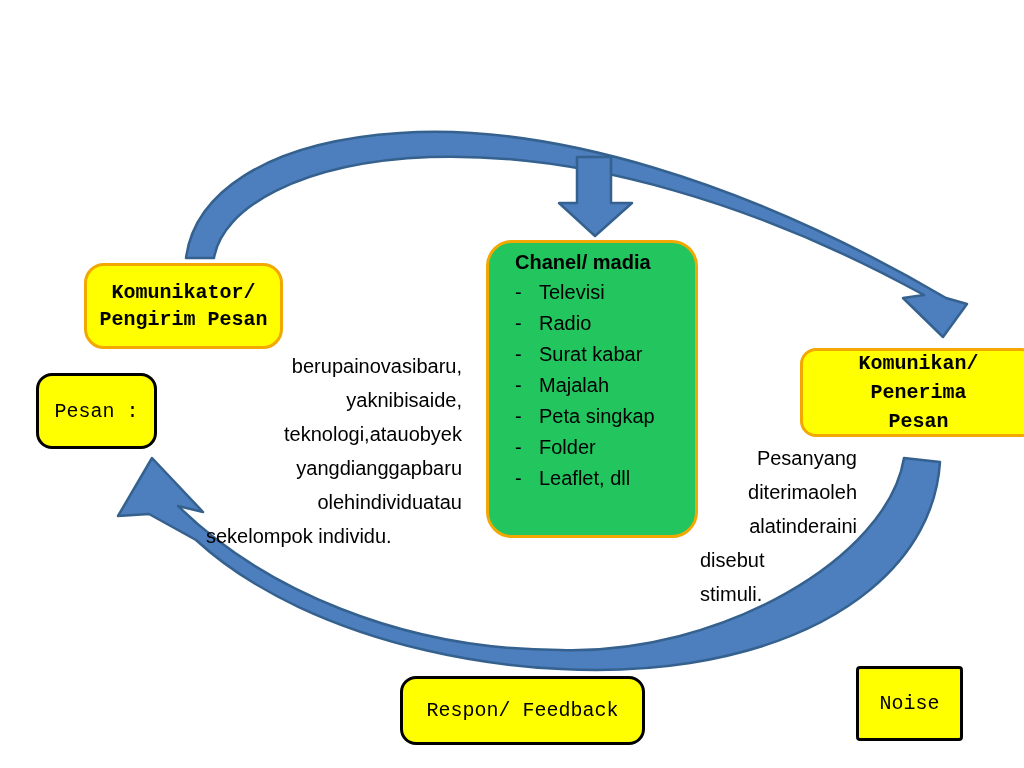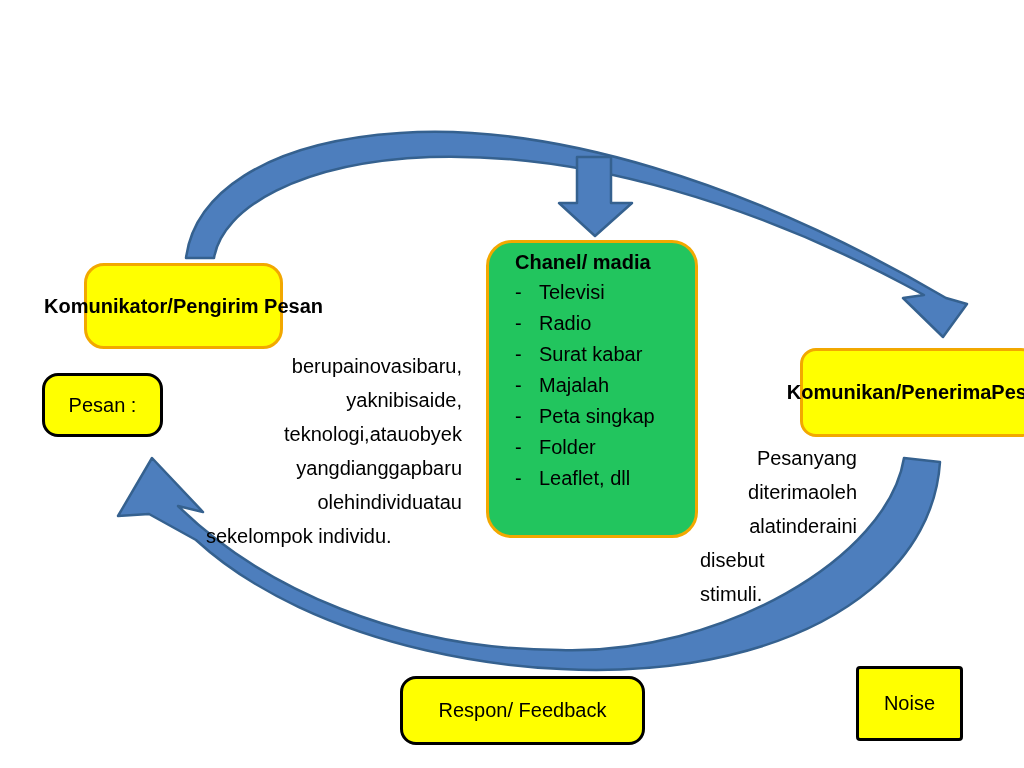--- a/index.html
+++ b/index.html
@@ -16,28 +16,28 @@
   .banner .title{
     color:#ffffff;font-weight:bold;font-size:31px;letter-spacing:.5px;
     transform:scaleX(.88);transform-origin:center;white-space:nowrap;
   }
   
   .arrows{position:absolute;left:0;top:0;width:1024px;height:768px;z-index:1;}
   .arrows path{fill:#4D7EBD;stroke:#35618F;stroke-width:2.5;stroke-linejoin:round;}
   
   .node{
     position:absolute;background:#FFFF00;box-sizing:border-box;z-index:2;
-    display:flex;align-items:center;justify-content:center;
-    text-align:center;font-size:20px;line-height:27px;
+    display:flex;flex-direction:column;align-items:center;justify-content:center;
+    text-align:center;font-size:20px;line-height:27px;font-family:Liberation Mono, monospace;
   }
   .node.orange{border:3px solid #F2A800;}
   .node.black{border:3px solid #000000;}
   .node.bold{font-weight:bold;}
   .n-komunikator{left:84px;top:263px;width:199px;height:86px;border-radius:20px;}
-  .n-pesan{left:42px;top:373px;width:121px;height:64px;border-radius:16px;}
+  .n-pesan{left:36px;top:373px;width:121px;height:76px;border-radius:16px;}
   .n-komunikan{left:800px;top:348px;width:237px;height:89px;border-radius:16px;line-height:29px;}
   .n-respon{left:400px;top:676px;width:245px;height:69px;border-radius:16px;border-width:4px;}
   .n-noise{left:856px;top:666px;width:107px;height:75px;border-radius:4px;}
   
   .chanel{
     position:absolute;left:486px;top:240px;width:212px;height:298px;z-index:2;
     background:#22c55e;border:3px solid #F2A800;border-radius:26px;
     box-sizing:border-box;padding:4px 13px 0 26px;font-size:20px;
   }
   .chanel .c-title{font-weight:bold;line-height:30px;}

